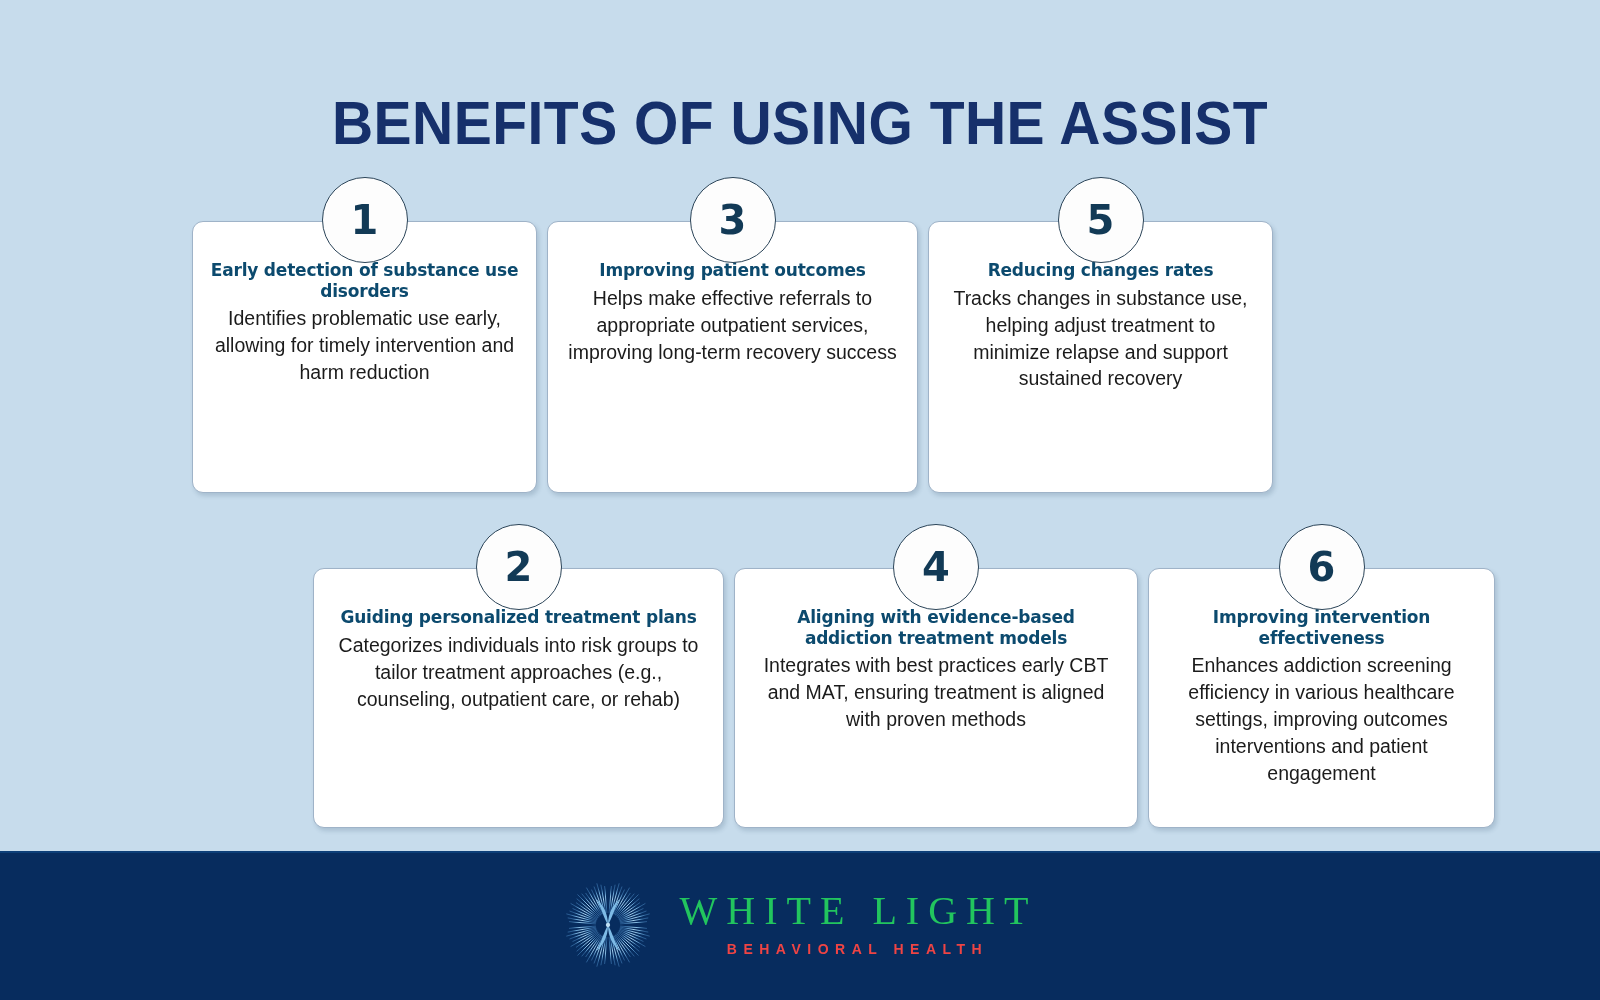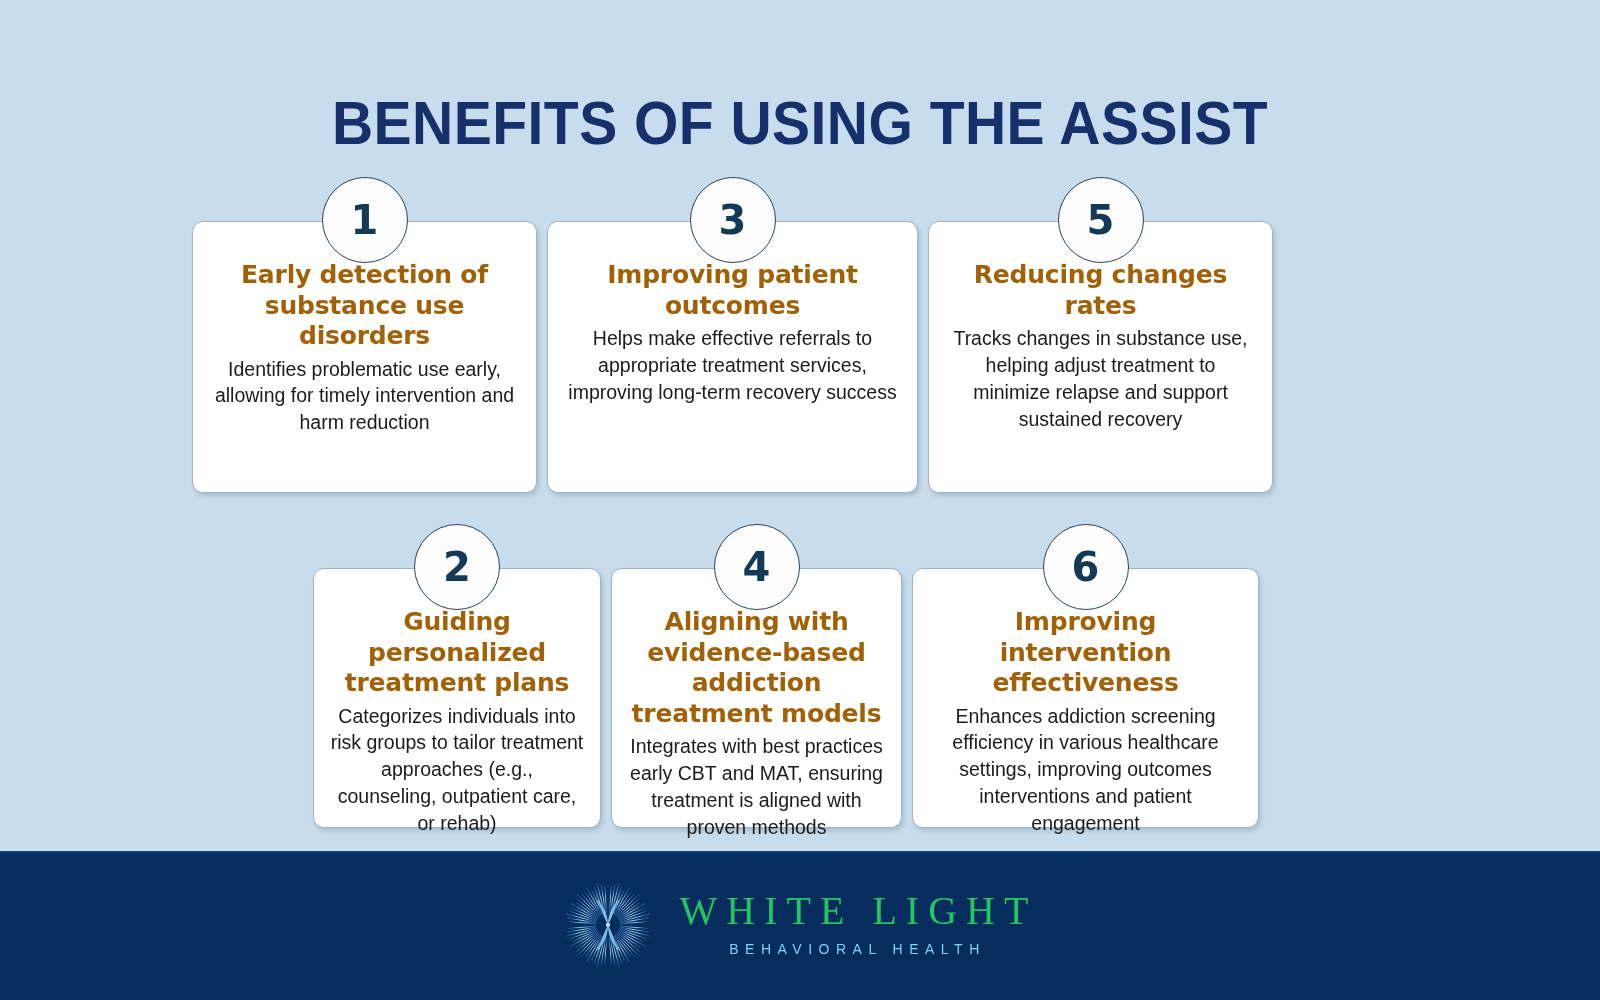--- a/index.html
+++ b/index.html
@@ -66,30 +66,30 @@
     text-align: center;
   }
 
   .card-top { width: 345px; height: 272px; }
   .card-bot { width: 345px; height: 260px; }
 
   
   .w-c1 { width: 345px; }
   .w-c3 { width: 371px; }
   .w-c5 { width: 345px; }
-  .w-c2 { width: 288px; }
-  .w-c4 { width: 291px; padding-left: 16px; }
+  .w-c2 { width: 411px; }
+  .w-c4 { width: 404px; padding-left: 16px; }
   .w-c6 { width: 347px; }
 
   .card-title {
     font-family: "DejaVu Sans", "Liberation Sans", sans-serif;
     font-weight: bold;
-    font-size: 25px;
+    font-size: 17px;
     line-height: 1.22;
-    color: #a16207;
+    color: #0c4a6e;
     letter-spacing: -0.2px;
     margin: 0 0 2px 0;
   }
 
   .card-desc {
     font-family: "Liberation Sans", sans-serif;
     font-weight: 400;
     font-size: 19.5px;
     line-height: 1.38;
     color: #1b1b1b;
@@ -153,23 +153,23 @@
     font-family: "Liberation Serif", "DejaVu Serif", serif;
     font-size: 40px;
     color: #22c55e;
     letter-spacing: 9px;
     line-height: 1;
     padding-left: 9px;
     white-space: nowrap;
   }
   .logo-tag {
     font-family: "Liberation Sans", sans-serif;
-    font-weight: normal;
+    font-weight: bold;
     font-size: 14px;
-    color: #7dd3fc;
+    color: #ef4444;
     letter-spacing: 6.5px;
     line-height: 1;
     margin-top: 11px;
     padding-left: 7px;
     white-space: nowrap;
   }
 </style>
 </head>
 <body>
 
@@ -184,21 +184,21 @@
       <div class="card card-top w-c1">
         <div class="card-title">Early detection of substance use disorders</div>
         <div class="card-desc">Identifies problematic use early, allowing for timely intervention and harm reduction</div>
       </div>
     </div>
 
     <div class="card-wrap">
       <div class="badge">3</div>
       <div class="card card-top w-c3">
         <div class="card-title">Improving patient outcomes</div>
-        <div class="card-desc">Helps make effective referrals to appropriate treatment services, improving long-term recovery success</div>
+        <div class="card-desc">Helps make effective referrals to appropriate outpatient services, improving long-term recovery success</div>
       </div>
     </div>
 
     <div class="card-wrap">
       <div class="badge">5</div>
       <div class="card card-top w-c5">
         <div class="card-title">Reducing changes rates</div>
         <div class="card-desc">Tracks changes in substance use, helping adjust treatment to minimize relapse and support sustained recovery</div>
       </div>
     </div>

